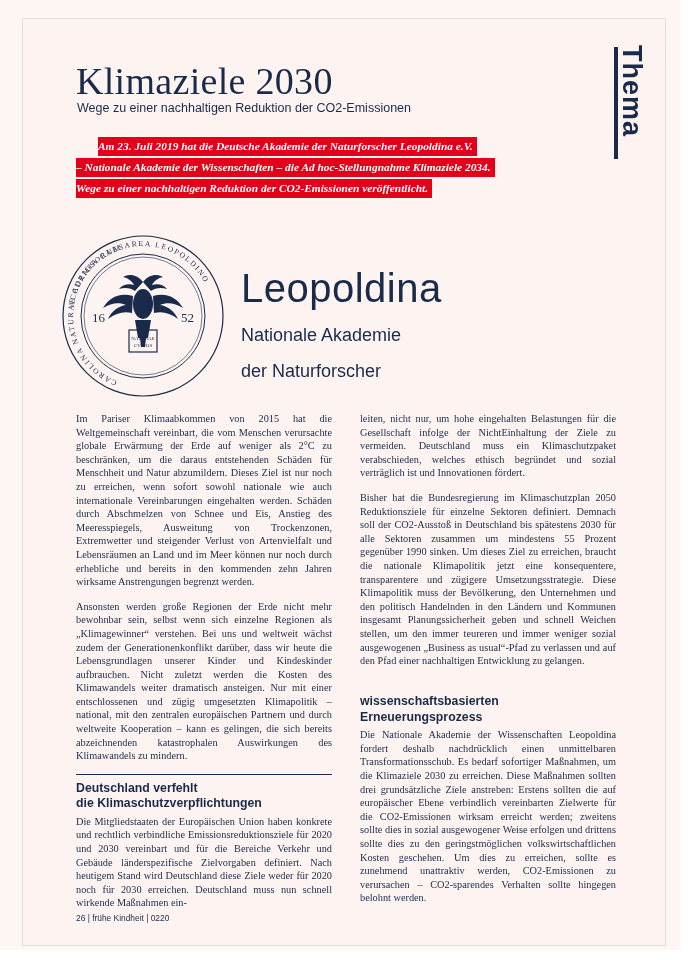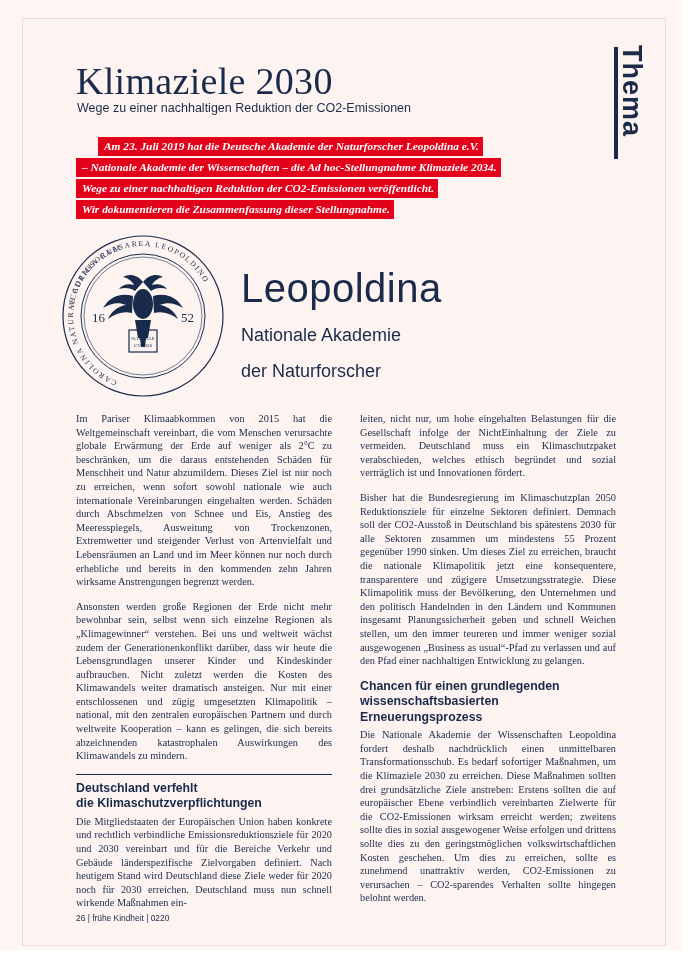--- a/index.html
+++ b/index.html
@@ -94,21 +94,21 @@
   }
   .intro-line {
     display: table;
     background: #e2001a;
     color: #ffffff;
     font-family: "Liberation Serif", serif;
     font-style: italic;
     font-weight: bold;
     font-size: 11.4px;
     line-height: 15px;
-    padding: 2px 4px 2px 6px;
+    padding: 2px 4px 2px 0;
     margin-bottom: 2px;
     white-space: nowrap;
   }
   .intro-line.indent {
     margin-left: 22px;
   }
   
   .logo-area {
     position: absolute;
     left: 38px;
@@ -198,21 +198,20 @@
     <div class="thema-bar"></div>
     <div class="thema">Thema</div>
 
     <div class="headline">Klimaziele 2030</div>
     <div class="subheadline">Wege zu einer nachhaltigen Reduktion der CO2-Emissionen</div>
 
     <div class="intro">
       <div class="intro-line indent">Am 23. Juli 2019 hat die Deutsche Akademie der Naturforscher Leopoldina e.V.</div>
       <div class="intro-line">– Nationale Akademie der Wissenschaften – die Ad hoc-Stellungnahme Klimaziele 2034.</div>
       <div class="intro-line">Wege zu einer nachhaltigen Reduktion der CO2-Emissionen veröffentlicht.</div>
-      <div class="intro-line">Wir dokumentieren die Zusammenfassung dieser Stellungnahme.</div>
     </div>
 
     <div class="logo-area">
       <div class="seal">
         <svg width="165" height="165" viewBox="0 0 165 165">
           <circle cx="82" cy="82" r="80" fill="none" stroke="#1a2a4a" stroke-width="1.2"></circle>
           <circle cx="82" cy="82" r="62" fill="none" stroke="#1a2a4a" stroke-width="1"></circle>
           <circle cx="82" cy="82" r="59" fill="none" stroke="#1a2a4a" stroke-width="0.6"></circle>
           <defs>
             <path id="sealpath" d="M 82,152 A 70,70 0 1,1 82.1,152" fill="none"></path>
@@ -256,21 +255,21 @@
         <h3>
           <span>Deutschland verfehlt</span><br>
           <span>die Klimaschutzverpflichtungen</span>
         </h3>
         <p>Die Mitgliedstaaten der Europäischen Union haben konkrete und rechtlich verbindliche Emissionsreduktionsziele für 2020 und 2030 vereinbart und für die Bereiche Verkehr und Gebäude länderspezifische Zielvorgaben definiert. Nach heutigem Stand wird Deutschland diese Ziele weder für 2020 noch für 2030 erreichen. Deutschland muss nun schnell wirkende Maßnahmen ein-</p>
       </div>
       <div class="col right">
         <p>leiten, nicht nur, um hohe eingehalten Belastungen für die Gesellschaft infolge der NichtEinhaltung der Ziele zu vermeiden. Deutschland muss ein Klimaschutzpaket verabschieden, welches ethisch begründet und sozial verträglich ist und Innovationen fördert.</p>
         <p>Bisher hat die Bundesregierung im Klimaschutzplan 2050 Reduktionsziele für einzelne Sektoren definiert. Demnach soll der CO2-Ausstoß in Deutschland bis spätestens 2030 für alle Sektoren zusammen um mindestens 55 Prozent gegenüber 1990 sinken. Um dieses Ziel zu erreichen, braucht die nationale Klimapolitik jetzt eine konsequentere, transparentere und zügigere Umsetzungsstrategie. Diese Klimapolitik muss der Bevölkerung, den Unternehmen und den politisch Handelnden in den Ländern und Kommunen insgesamt Planungssicherheit geben und schnell Weichen stellen, um den immer teureren und immer weniger sozial ausgewogenen „Business as usual“-Pfad zu verlassen und auf den Pfad einer nachhaltigen Entwicklung zu gelangen.</p>
         <h3>
-          <span>Chancen für einen grundlegenden</span><br>
+          <br>
           <span>wissenschaftsbasierten Erneuerungsprozess</span>
         </h3>
         <p>Die Nationale Akademie der Wissenschaften Leopoldina fordert deshalb nachdrücklich einen unmittelbaren Transformationsschub. Es bedarf sofortiger Maßnahmen, um die Klimaziele 2030 zu erreichen. Diese Maßnahmen sollten drei grundsätzliche Ziele anstreben: Erstens sollten die auf europäischer Ebene verbindlich vereinbarten Zielwerte für die CO2-Emissionen wirksam erreicht werden; zweitens sollte dies in sozial ausgewogener Weise erfolgen und drittens sollte dies zu den geringstmöglichen volkswirtschaftlichen Kosten geschehen. Um dies zu erreichen, sollte es zunehmend unattraktiv werden, CO2-Emissionen zu verursachen – CO2-sparendes Verhalten sollte hingegen belohnt werden.</p>
       </div>
     </div>
 
     <div class="footer">26 | frühe Kindheit | 0220</div>
   </div>
   <div class="page-shadow-right"></div>
   <div class="page-shadow-bottom"></div>

